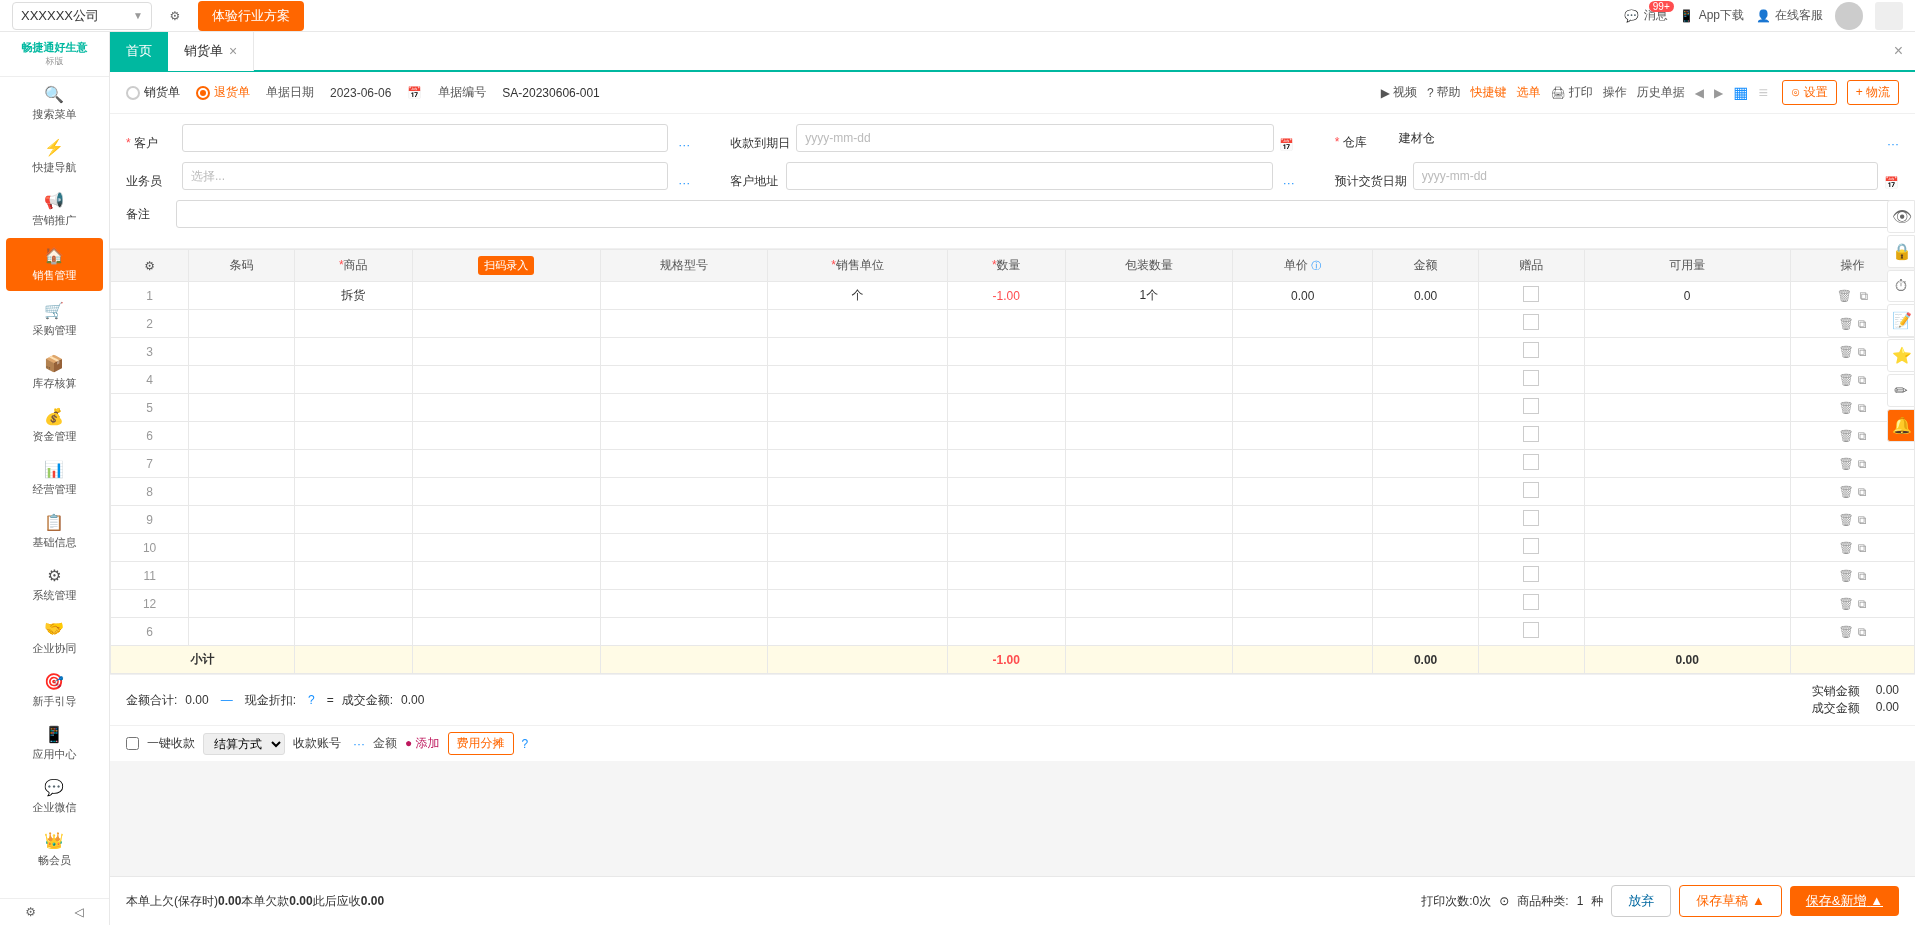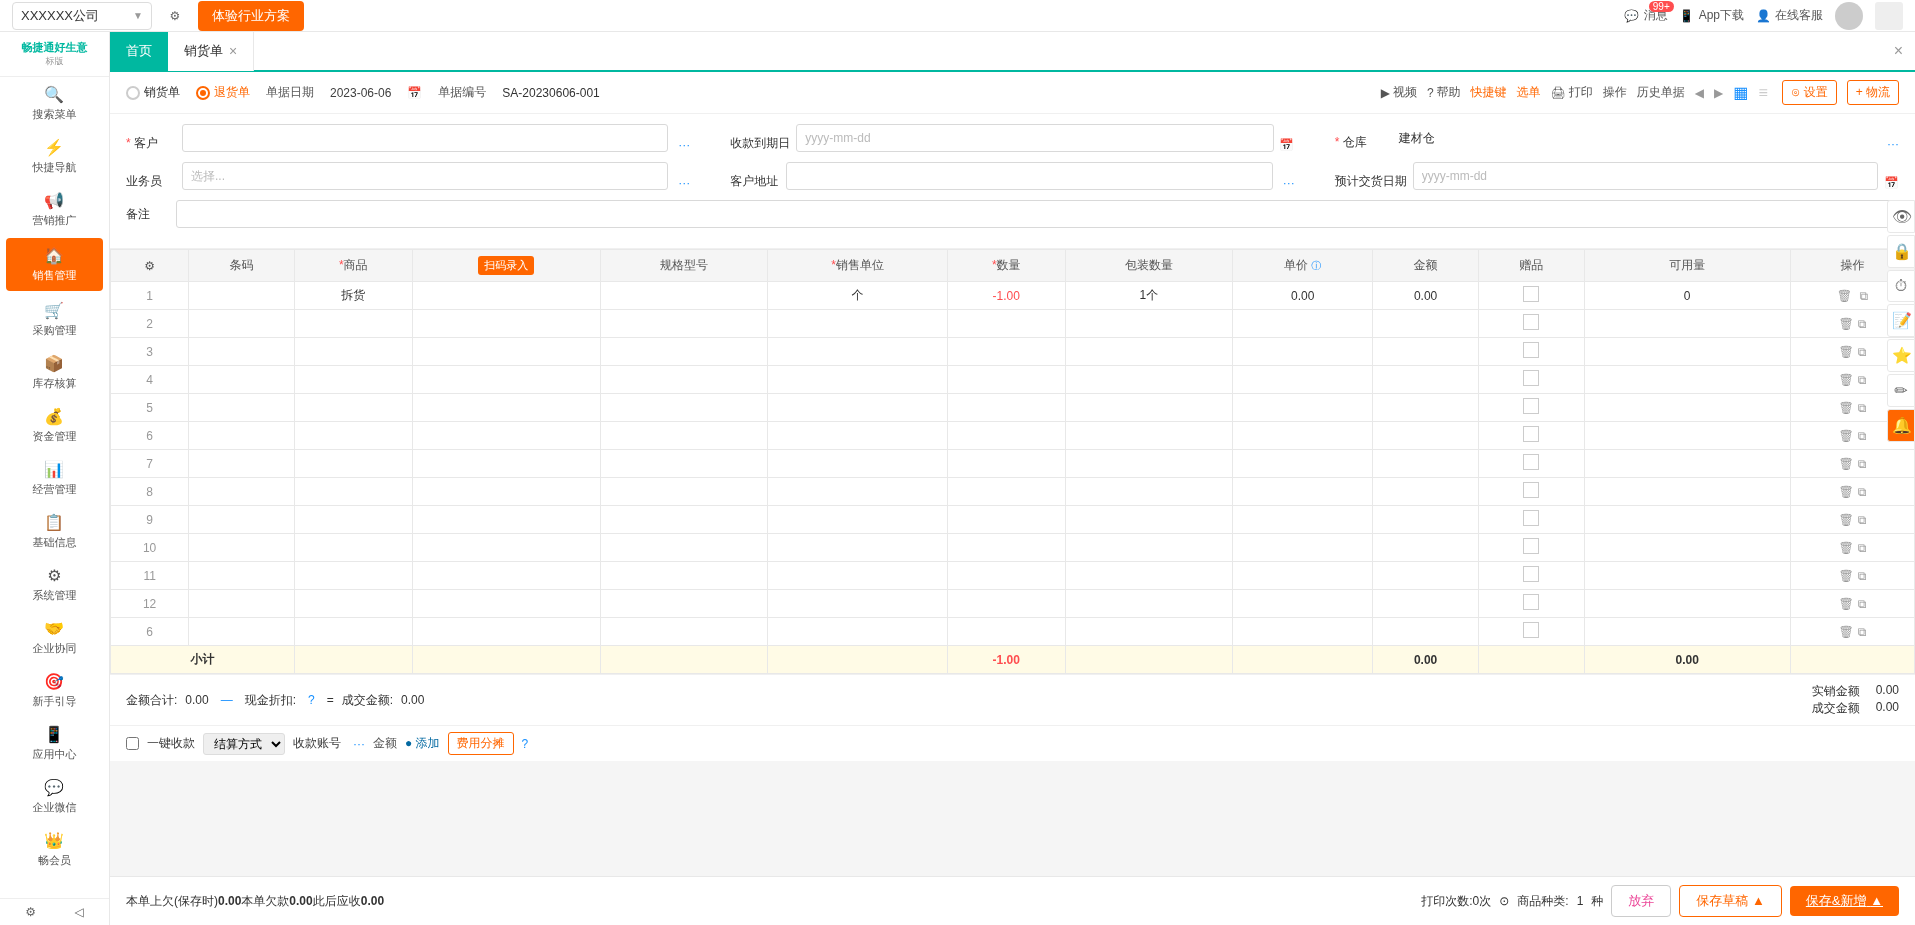--- a/index.html
+++ b/index.html
@@ -69,26 +69,26 @@
     .scan-btn { background: #ff6600; color: #fff; border: none; border-radius: 3px; padding: 2px 6px; cursor: pointer; font-size: 11px; }
     .row-num { color: #999; text-align: center; }
     .negative { color: #ff4d4f; }
     .subtotal-row { background: #fffbe6; font-weight: bold; }
     td.left { text-align: center; }
 
     
     .footer-calc { background: #fff; padding: 8px 16px; border-top: 1px solid #f0f0f0; display: flex; align-items: center; gap: 8px; font-size: 12px; }
     .footer-payment { background: #fff; padding: 6px 16px; border-top: 1px solid #f0f0f0; display: flex; align-items: center; gap: 8px; font-size: 12px; }
     .fee-btn { border: 1px solid #ff6600; color: #ff6600; background: #fff; border-radius: 3px; padding: 2px 8px; cursor: pointer; font-size: 12px; }
-    .add-btn { color: #0369a1; cursor: pointer; }
+    .add-btn { color: #be185d; cursor: pointer; }
     .bottom-bar { background: #fff; padding: 8px 16px; border-top: 1px solid #e8e8e8; display: flex; align-items: center; gap: 0; font-size: 12px; flex-shrink: 0; }
     .bottom-right { margin-left: auto; display: flex; align-items: center; gap: 8px; }
     .save-draft-btn { border: 1px solid #ff6600; color: #ff6600; background: #fff; border-radius: 4px; padding: 6px 16px; cursor: pointer; font-size: 13px; }
     .save-new-btn { background: #ff6600; color: #fff; border: none; border-radius: 4px; padding: 6px 16px; cursor: pointer; font-size: 13px; text-decoration: underline; }
-    .discard-btn { border: 1px solid #ccc; background: #fff; color: #ec4899; border-radius: 4px; padding: 6px 16px; cursor: pointer; font-size: 13px; }
+    .discard-btn { border: 1px solid #ccc; background: #fff; color: #0369a1; border-radius: 4px; padding: 6px 16px; cursor: pointer; font-size: 13px; }
     .checkbox-cell { width: 16px; height: 16px; border: 1px solid #ccc; display: inline-block; }
     .icon-delete { cursor: pointer; color: #999; }
     .icon-copy { cursor: pointer; color: #999; margin-left: 4px; }
     .cal-icon { cursor: pointer; color: #1890ff; }
     .date-icon { cursor: pointer; color: #1890ff; }
   </style>
 </head>
 <body>
 
 <div class="app-container">

